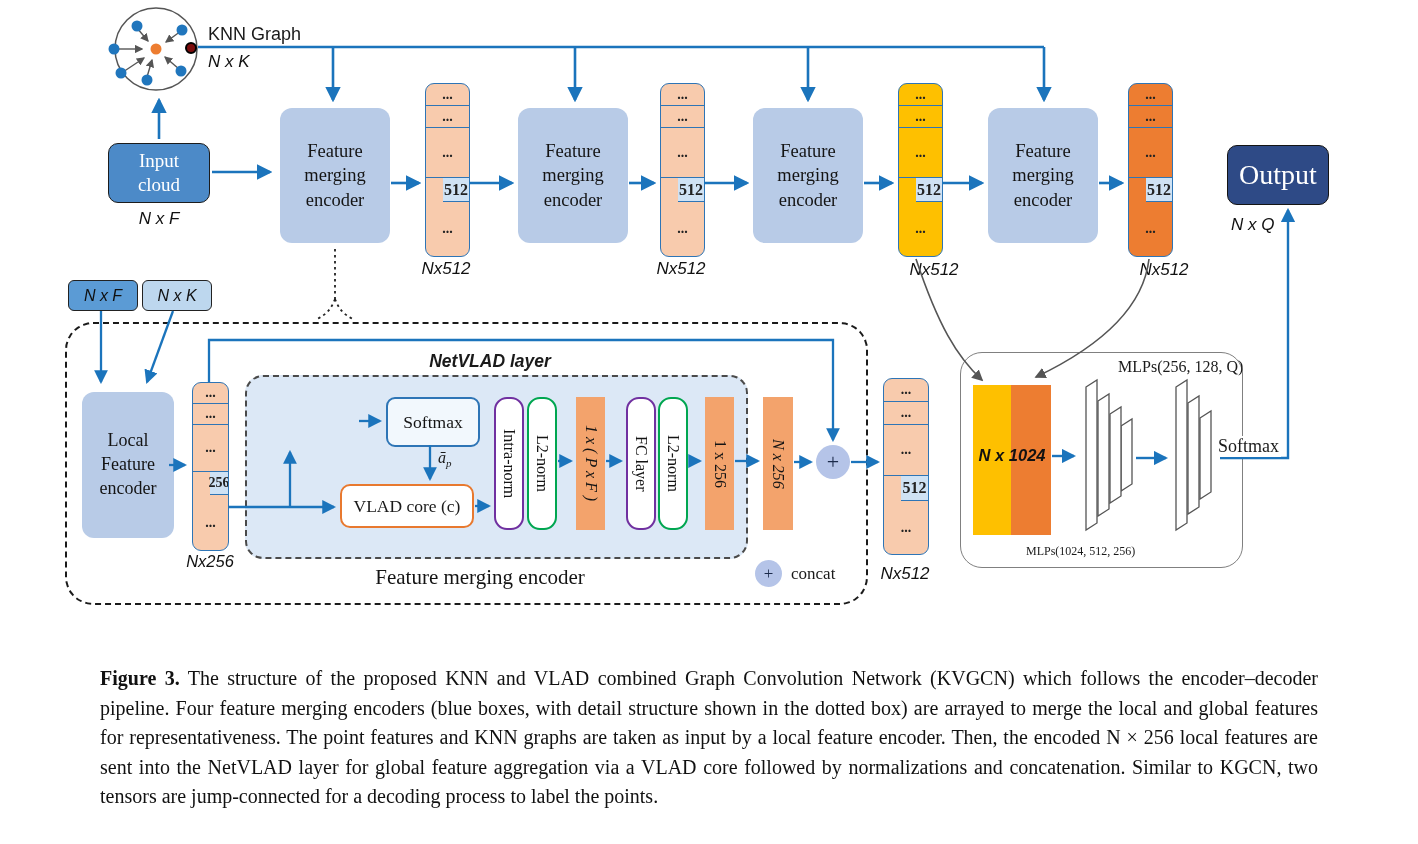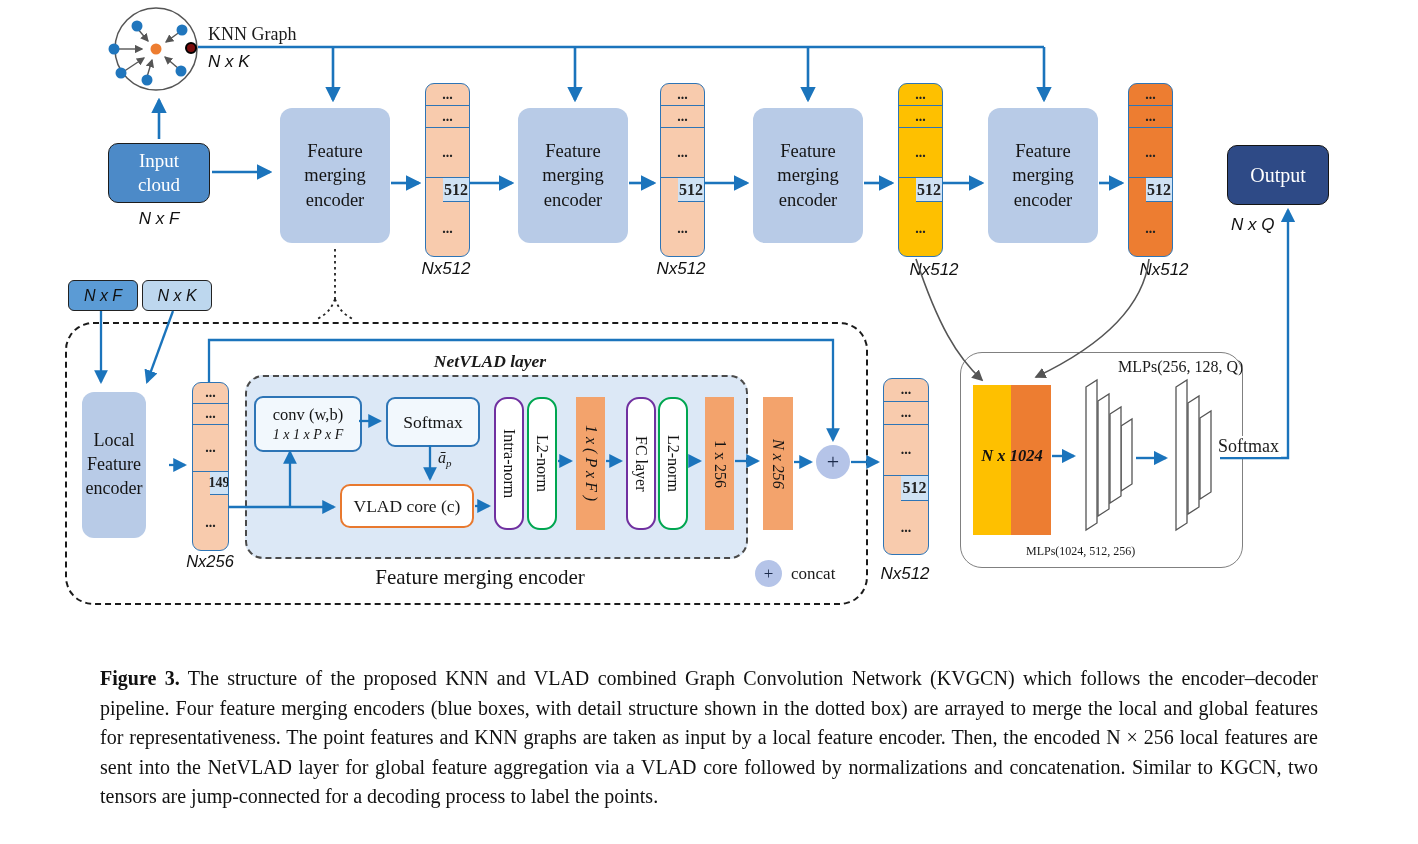--- a/index.html
+++ b/index.html
@@ -1,30 +1,30 @@
 <!DOCTYPE html>
 <html><head>
 <meta charset="utf-8">
 <style>
   html,body{margin:0;padding:0;background:#fff;}
   #stage{position:relative;width:1418px;height:844px;background:#fff;overflow:hidden;
          font-family:"Liberation Sans",sans-serif;color:#1a1a1a;}
   .abs{position:absolute;}
   .serif{font-family:"Liberation Serif",serif;}
-  .sans{font-family:Liberation Serif, serif;}
+  .sans{font-family:Liberation Sans, sans-serif;}
   .it{font-style:italic;}
   .ctr{display:flex;align-items:center;justify-content:center;text-align:center;}
 
   
   .encbox{background:#b8cbe7;border-radius:12px;font-family:"Liberation Serif",serif;
           font-size:18.5px;line-height:1.32;color:#141414;}
   .inputbox{background:#4c8ac8;border:1.6px solid #1c1c1c;border-radius:10px;color:#fff;
             font-family:"Liberation Serif",serif;font-size:19px;line-height:1.28;}
   .outputbox{background:#2e4a86;border:1.6px solid #141414;border-radius:10px;color:#fff;
-             font-family:"Liberation Serif",serif;font-size:20px;}
+             font-family:"Liberation Serif",serif;font-size:28px;}
   .dimlabel{font-family:"Liberation Sans",sans-serif;font-style:italic;font-size:17px;color:#111;}
 
   
   .tbar{position:absolute;border:1.6px solid #2e75b6;border-radius:9px;overflow:hidden;
         display:flex;flex-direction:column;background:#f8cbad;}
   .tbar .seg{border-bottom:1.6px solid #2e75b6;display:flex;align-items:center;justify-content:center;
         font-family:"Liberation Serif",serif;font-weight:bold;font-size:14px;color:#222;flex:0 0 auto;}
   .tbar .last{border-bottom:none;flex:1 1 auto;}
   .tbar .cell{background:#cfe2f4;font-weight:bold;font-size:16px;margin-left:17px;}
   .tbar.yellow{background:#fec000;}
@@ -115,41 +115,37 @@
   <div class="abs outputbox ctr" style="left:1227px;top:145px;width:100px;height:58px;">
     <span>Output</span>
   </div>
   <div class="abs dimlabel" style="left:1231px;top:215px;">N x Q</div>
 
   <div class="abs" style="left:65px;top:322px;width:803px;height:283px;border:2px dashed #1a1a1a;border-radius:28px;background:#fff;box-sizing:border-box;"></div>
 
   <div class="abs chip ctr" style="left:68px;top:280px;width:68px;height:29px;background:#5b9bd5;">N x F</div>
   <div class="abs chip ctr" style="left:142px;top:280px;width:68px;height:29px;background:#bdd7ee;">N x K</div>
 
-  <div class="abs encbox ctr" style="left:82px;top:392px;width:64px;height:146px;font-size:18px;padding:0 10px;box-sizing:border-box;">
+  <div class="abs encbox ctr" style="left:82px;top:392px;width:92px;height:146px;font-size:18px;padding:0 10px;box-sizing:border-box;">
     <span>Local Feature encoder</span>
   </div>
 
   <div class="tbar" style="left:192px;top:382px;width:35px;height:167px;">
     <div class="seg" style="height:20px;">...</div>
     <div class="seg" style="height:20px;">...</div>
     <div class="seg" style="height:46px;">...</div>
-    <div class="seg cell" style="height:22px;font-size:14px;">149</div>
+    <div class="seg cell" style="height:22px;font-size:14px;">256</div>
     <div class="seg last">...</div>
   </div>
   <div class="abs dimlabel ctr" style="left:175px;top:552px;width:70px;font-size:16.5px;">Nx256</div>
   <div class="abs dimlabel" style="left:258px;top:511px;font-size:16.5px;">Nx256</div>
 
   <div class="abs" style="left:245px;top:375px;width:503px;height:184px;border:2px dashed #4a4a4a;border-radius:18px;background:#dce8f6;box-sizing:border-box;"></div>
   <div class="abs sans it ctr" style="left:410px;top:351px;width:160px;font-size:17.5px;font-weight:bold;z-index:45;">NetVLAD layer</div>
 
-  <div class="abs nvbox ctr" style="left:254px;top:396px;width:104px;height:52px;flex-direction:column;line-height:1.25;">
-    <span style="font-size:16.5px;">conv (w,b)</span>
-    <span style="font-size:14px;font-style:italic;">1 x 1 x P x F</span>
-  </div>
   <div class="abs nvbox ctr" style="left:386px;top:397px;width:90px;height:46px;font-size:17.5px;">
     <span>Softmax</span>
   </div>
   <div class="abs serif it" style="left:438px;top:449px;font-size:16px;z-index:45;font-style:italic;">
     <span>ā</span><sub style="font-size:11px;">p</sub>
   </div>
   <div class="abs ctr serif" style="left:340px;top:484px;width:134px;height:44px;background:#fff;border:2.5px solid #e8792f;border-radius:10px;font-size:17.5px;box-sizing:border-box;">
     <span>VLAD core (c)</span>
   </div>
 

